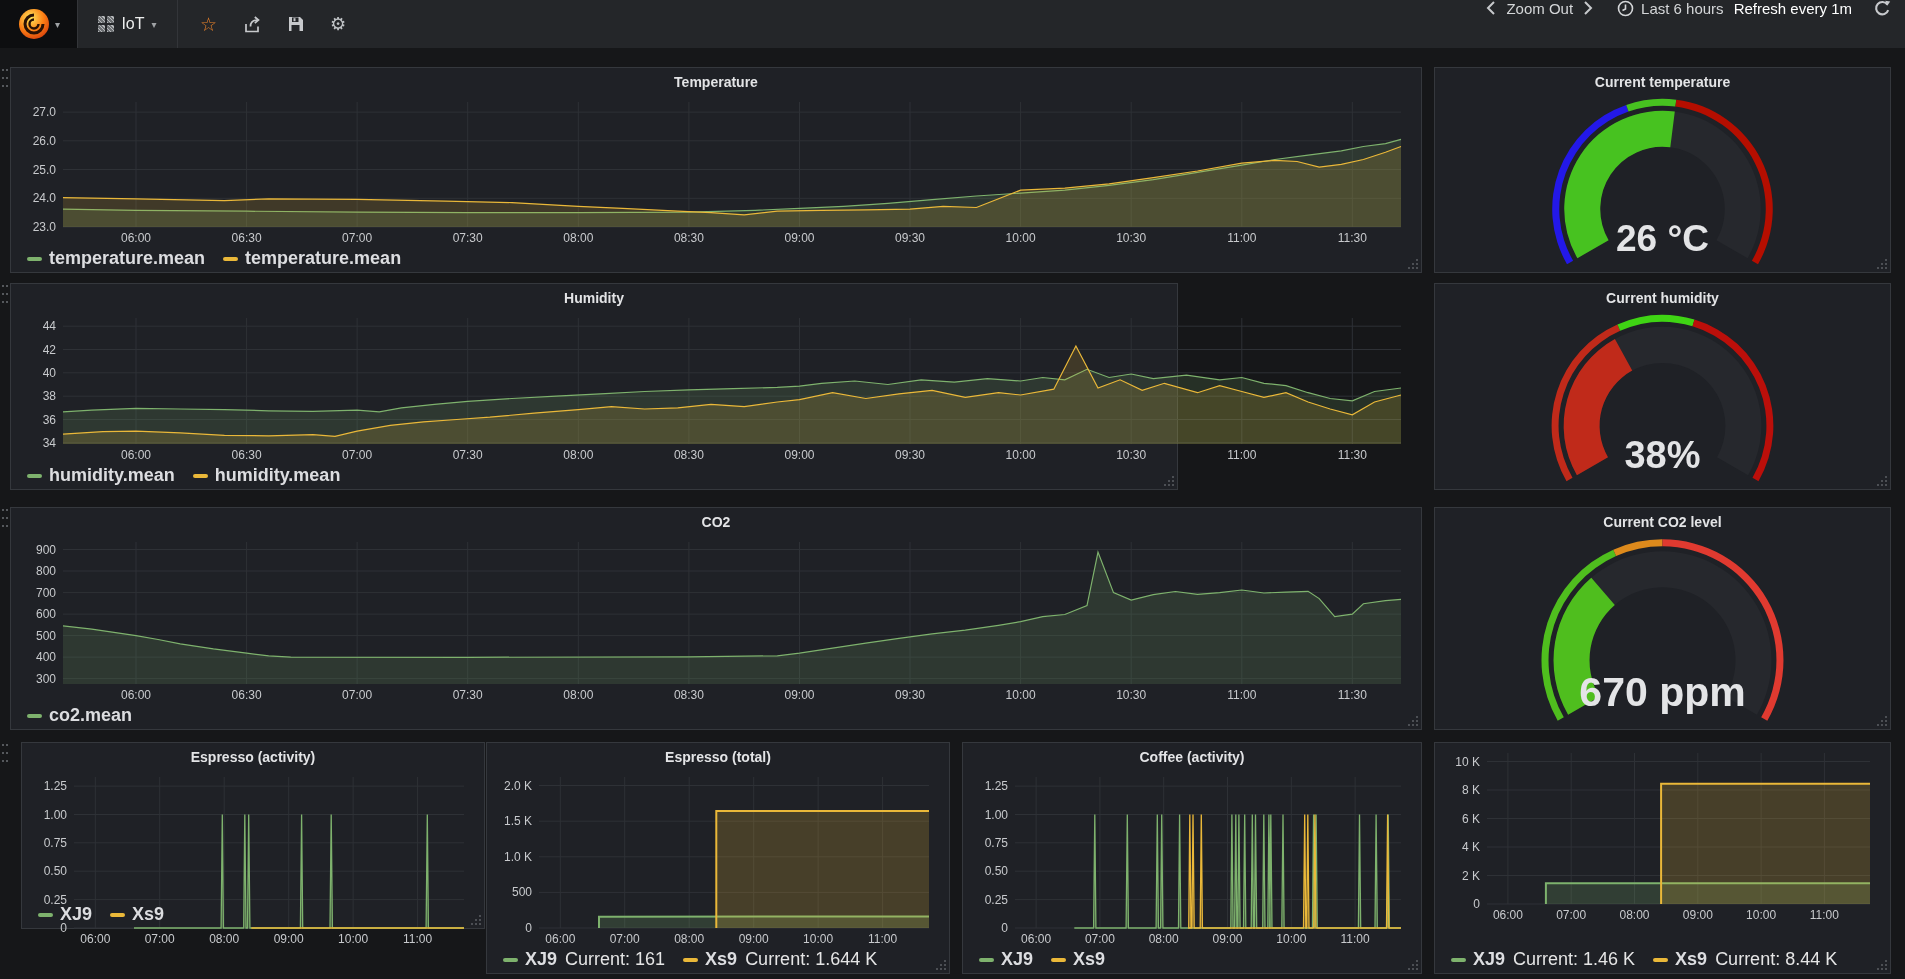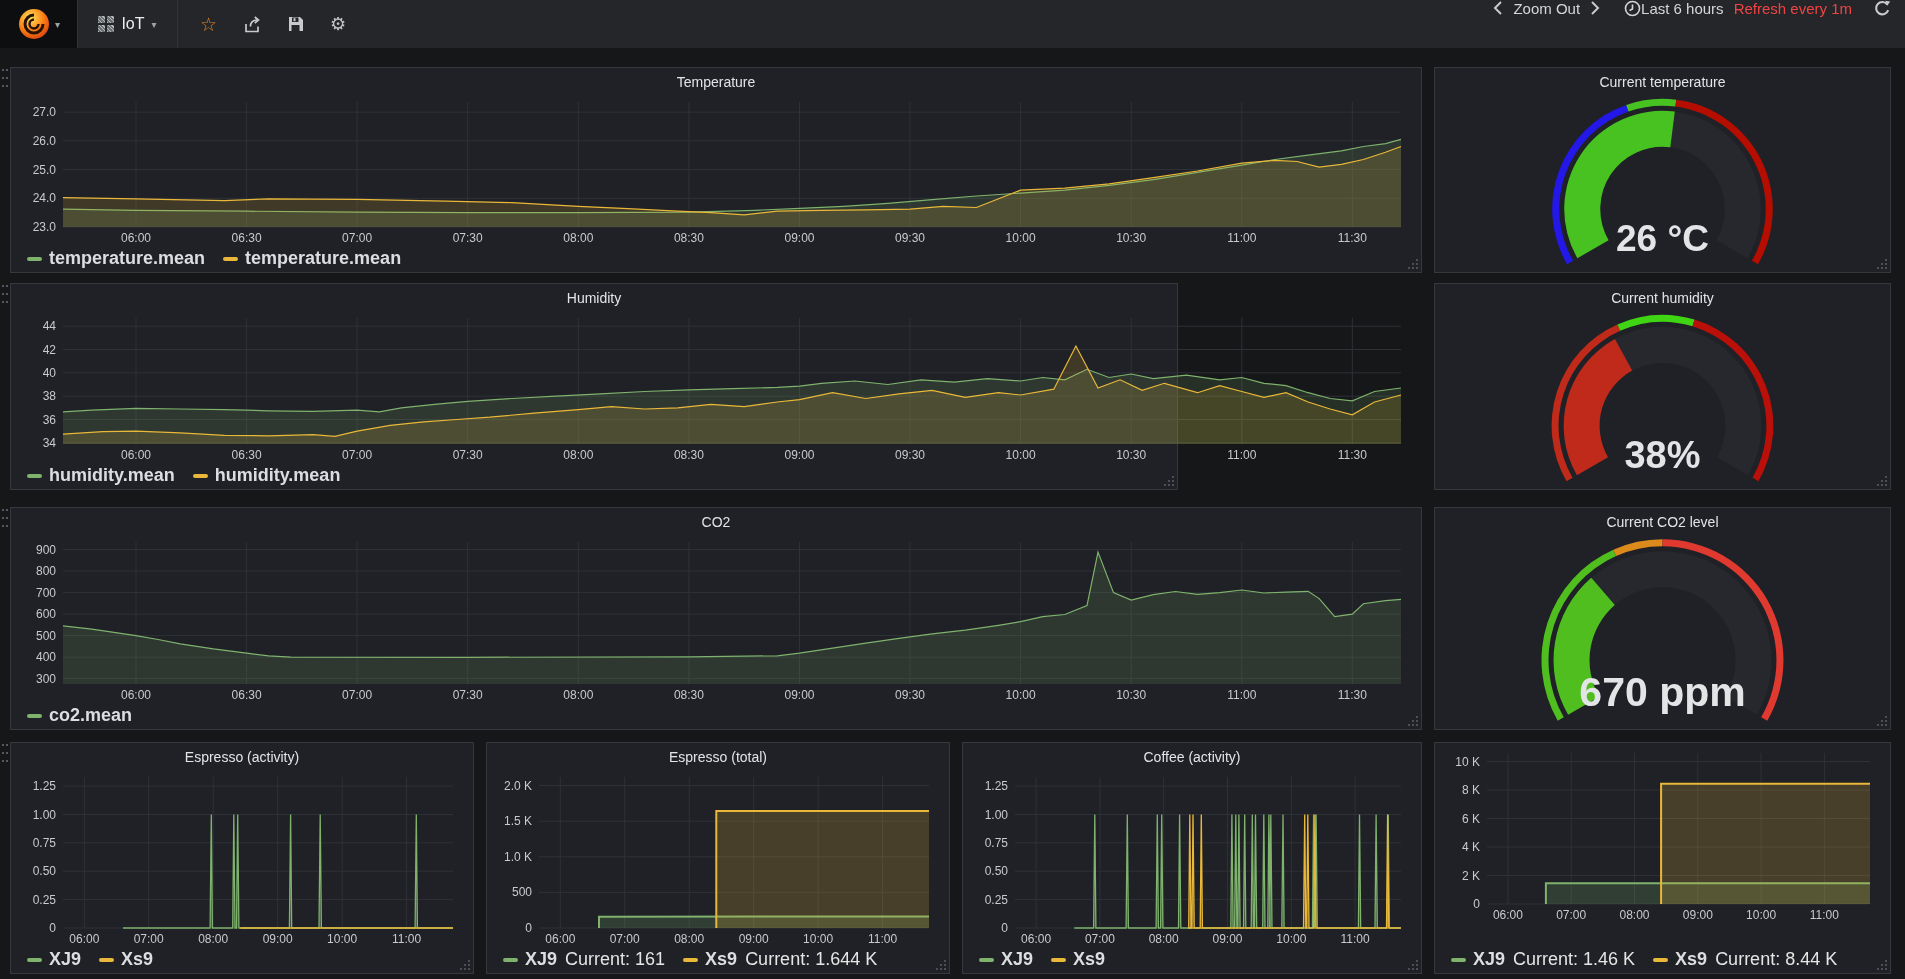--- a/index.html
+++ b/index.html
@@ -14,27 +14,27 @@
   .dash-title{font-size:16px;font-weight:400;color:#eceded}
   .caret{color:#9fa2a5;font-size:10px}
   .grid-icon{display:grid;grid-template-columns:7px 7px;grid-gap:2px}
   .grid-icon i{width:7px;height:7px;background:repeating-linear-gradient(45deg,#b8babd 0 1px,#6d7073 1px 2.5px)}
   .nav-actions{display:flex;align-items:center;gap:26px;padding-left:22px}
   .nav-icon{cursor:pointer;display:flex;align-items:center;justify-content:center}
   .star{color:#e9822a;font-size:19px;line-height:1}
   .gear{color:#bfc2c5;font-size:18px;line-height:1}
   .nav-right{position:absolute;right:14px;top:0;height:100%;display:flex;align-items:flex-start;gap:10px}
   .nav-label{font-size:15px;color:#d4d6d8;cursor:pointer;white-space:nowrap}
-  .refresh-label{color:#ef4444}
-  .timepicker{display:flex;align-items:center;cursor:pointer;margin-left:14px}
+  .refresh-label{color:#ffffff}
+  .timepicker{display:flex;align-items:center;gap:7px;cursor:pointer;margin-left:14px}
 
   
   .panel{position:absolute;background:#1f2126;border:1px solid #35383d;box-sizing:border-box;
          display:flex;flex-direction:column;padding:2px 6px 3px 6px}
-  .panel-title{flex:0 0 24px;line-height:24px;text-align:center;font-size:14px;font-weight:400;color:#e3e4e6;cursor:pointer}
+  .panel-title{flex:0 0 24px;line-height:24px;text-align:center;font-size:14px;font-weight:700;color:#e3e4e6;cursor:pointer}
   .graph-canvas,.gauge-canvas{flex:1 1 auto;min-height:0}
   svg{font-family:"Liberation Sans",sans-serif;display:block}
   .legend{flex:0 0 22px;display:flex;align-items:flex-end;padding-left:10px;font-size:18px;font-weight:600;color:#dcdde0;overflow:hidden}
   .legend-item{display:inline-flex;align-items:center;margin-right:18px;cursor:pointer;white-space:nowrap}
   .legend-swatch{display:inline-block;width:15px;height:4px;border-radius:2px;margin-right:7px}
   .legend-current{margin-left:8px;font-weight:400;color:#e5e5e5}
 
   .row-handle{position:absolute;left:1px;width:8px;height:22px}
   .row-handle::after{content:"";position:absolute;left:1px;top:2px;width:2px;height:2px;background:#55585c;
       box-shadow:4px 0 #55585c,0 8px #55585c,4px 8px #55585c,0 16px #55585c,4px 16px #55585c}
@@ -336,21 +336,21 @@
         <path d="M116.7 186.7 A120.96000000000001 120.96000000000001 0 0 1 172.3 15.7 L175.1 22.1 A113.96000000000001 113.96000000000001 0 0 0 122.8 183.2 Z" fill="#4fbe1e"></path>
         <path d="M172.3 15.7 A120.96000000000001 120.96000000000001 0 0 1 221.5 5.3 L221.5 12.3 A113.96000000000001 113.96000000000001 0 0 0 175.1 22.1 Z" fill="#dd8a1c"></path>
         <path d="M221.5 5.3 A120.96000000000001 120.96000000000001 0 0 1 326.3 186.7 L320.2 183.2 A113.96000000000001 113.96000000000001 0 0 0 221.5 12.3 Z" fill="#e03a30"></path>
         <path d="M127.1 180.7 A108.96000000000001 108.96000000000001 0 0 1 150.3 43.8 L173.8 71.0 A72.96000000000001 72.96000000000001 0 0 0 158.3 162.7 Z" fill="#4fbe1e"></path>
         <text x="221.5" y="172.2" text-anchor="middle" fill="#e3e4e6" font-size="41" font-weight="bold">670 ppm</text>
       </svg>
     </div>
   <div class="resize-handle"></div>
 </div>
 
-<div class="panel" style="left:10px;top:742px;width:464px;height:232px">
+<div class="panel" style="left:21px;top:742px;width:464px;height:187px">
   <div class="panel-title">Espresso (activity)</div>
   <div class="graph-canvas">
       <svg width="450" height="179">
         <line x1="67.3" x2="67.3" y1="8" y2="159" stroke="#2e3136"></line>
         <text x="67.3" y="174" text-anchor="middle" fill="#c8cacd" font-size="12">06:00</text>
         <line x1="131.7" x2="131.7" y1="8" y2="159" stroke="#2e3136"></line>
         <text x="131.7" y="174" text-anchor="middle" fill="#c8cacd" font-size="12">07:00</text>
         <line x1="196.2" x2="196.2" y1="8" y2="159" stroke="#2e3136"></line>
         <text x="196.2" y="174" text-anchor="middle" fill="#c8cacd" font-size="12">08:00</text>
         <line x1="260.7" x2="260.7" y1="8" y2="159" stroke="#2e3136"></line>

